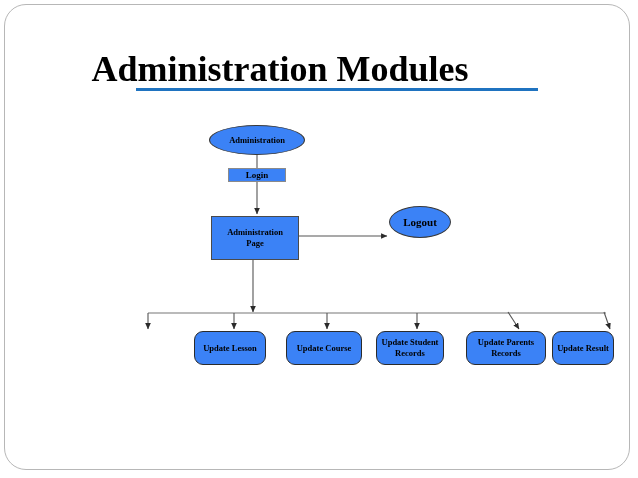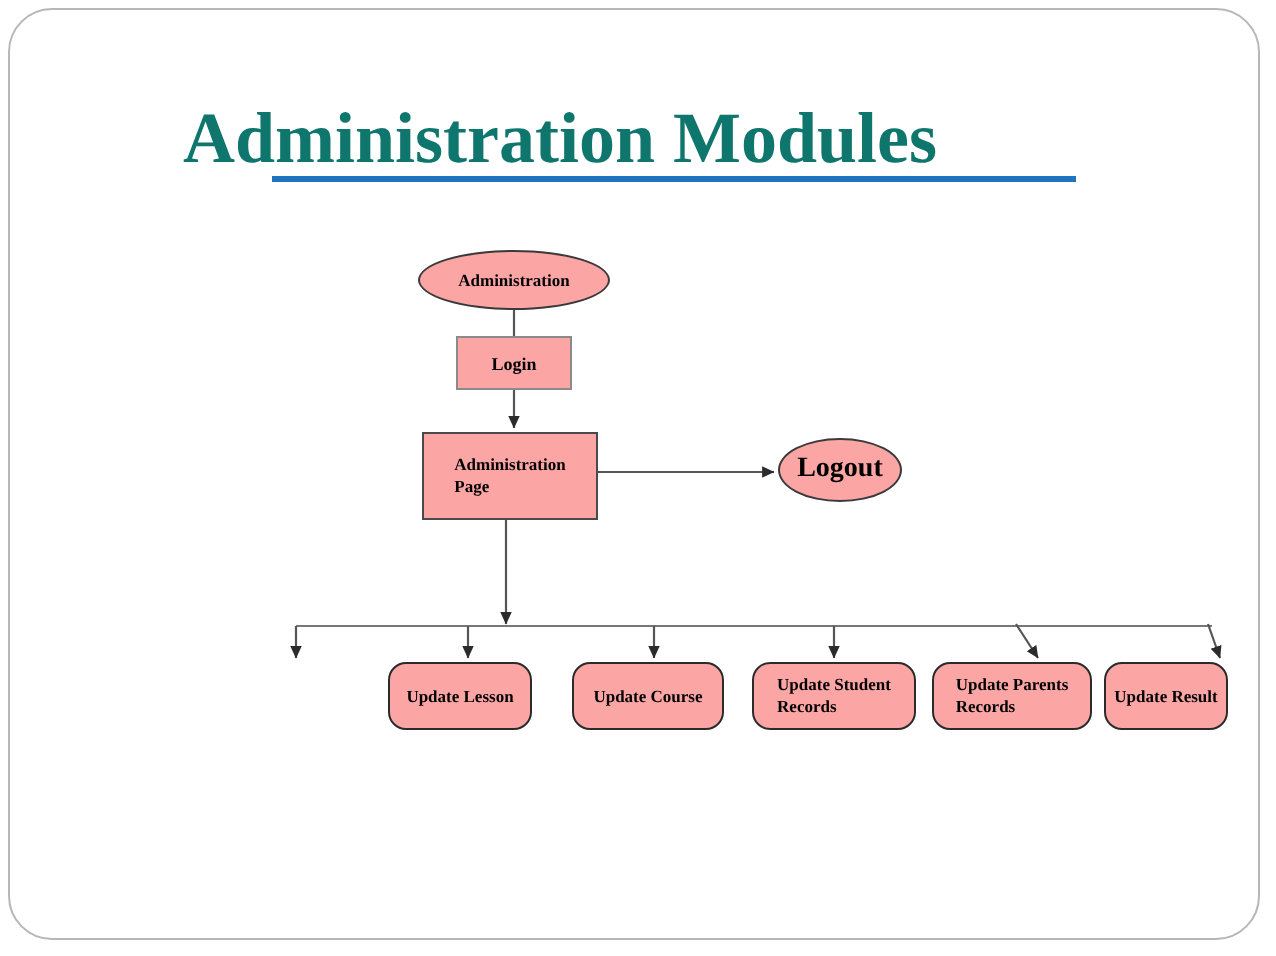--- a/index.html
+++ b/index.html
@@ -29,21 +29,21 @@
     pointer-events: none;
   }
   #title {
     position: absolute;
     left: 0;
     top: 48px;
     width: 560px;
     text-align: center;
     font-size: 36px;
     font-weight: bold;
-    color: #0f766e;
+    color: #000000;
     font-family: "Liberation Serif", "DejaVu Serif", serif;
     letter-spacing: 0px;
     line-height: 42px;
     white-space: nowrap;
   }
   #title-underline {
     position: absolute;
     left: 136px;
     top: 88px;
     width: 402px;
@@ -59,51 +59,51 @@
     width: 638px;
     height: 478px;
   }
 
   .node {
     position: absolute;
     box-sizing: border-box;
     display: flex;
     align-items: center;
     justify-content: center;
-    text-align: left;
+    text-align: center;
     font-weight: bold;
     color: #000000;
-    background: #fca5a5;
+    background: #3b82f6;
     font-family: "Liberation Serif", "DejaVu Serif", serif;
   }
   .ellipse {
     border: 1px solid #3a3a3a;
     border-radius: 50%;
   }
   .rect {
     border: 1px solid #8a8a8a;
   }
   .rect-strong {
     border: 1px solid #4a4a4a;
   }
   .roundrect {
     border: 1px solid #2b2b2b;
     border-radius: 9px;
   }
 
   #node-administration { left: 209px; top: 125px; width: 96px; height: 30px; font-size: 8.5px; }
-  #node-login          { left: 228px; top: 168px; width: 58px; height: 27px; font-size: 9px; }
+  #node-login          { left: 228px; top: 168px; width: 58px; height: 14px; font-size: 9px; }
   #node-admin-page     { left: 211px; top: 216px; width: 88px; height: 44px; font-size: 8.5px; line-height: 11px; }
-  #node-logout         { left: 389px; top: 219px; width: 62px; height: 32px; font-size: 14px; }
+  #node-logout         { left: 389px; top: 206px; width: 62px; height: 32px; font-size: 11px; }
 
   .leaf { top: 331px; height: 34px; font-size: 8.5px; line-height: 11px; }
   #node-update-books   { left: 106px; width: 80px; }
   #node-update-lesson  { left: 194px; width: 72px; }
   #node-update-course  { left: 286px; width: 76px; }
-  #node-update-student { left: 376px; width: 82px; }
+  #node-update-student { left: 376px; width: 68px; }
   #node-update-parents { left: 466px; width: 80px; }
   #node-update-result  { left: 552px; width: 62px; }
 </style>
 </head>
 <body>
 
 <div id="slide">
 
   <div id="frame"></div>
 

